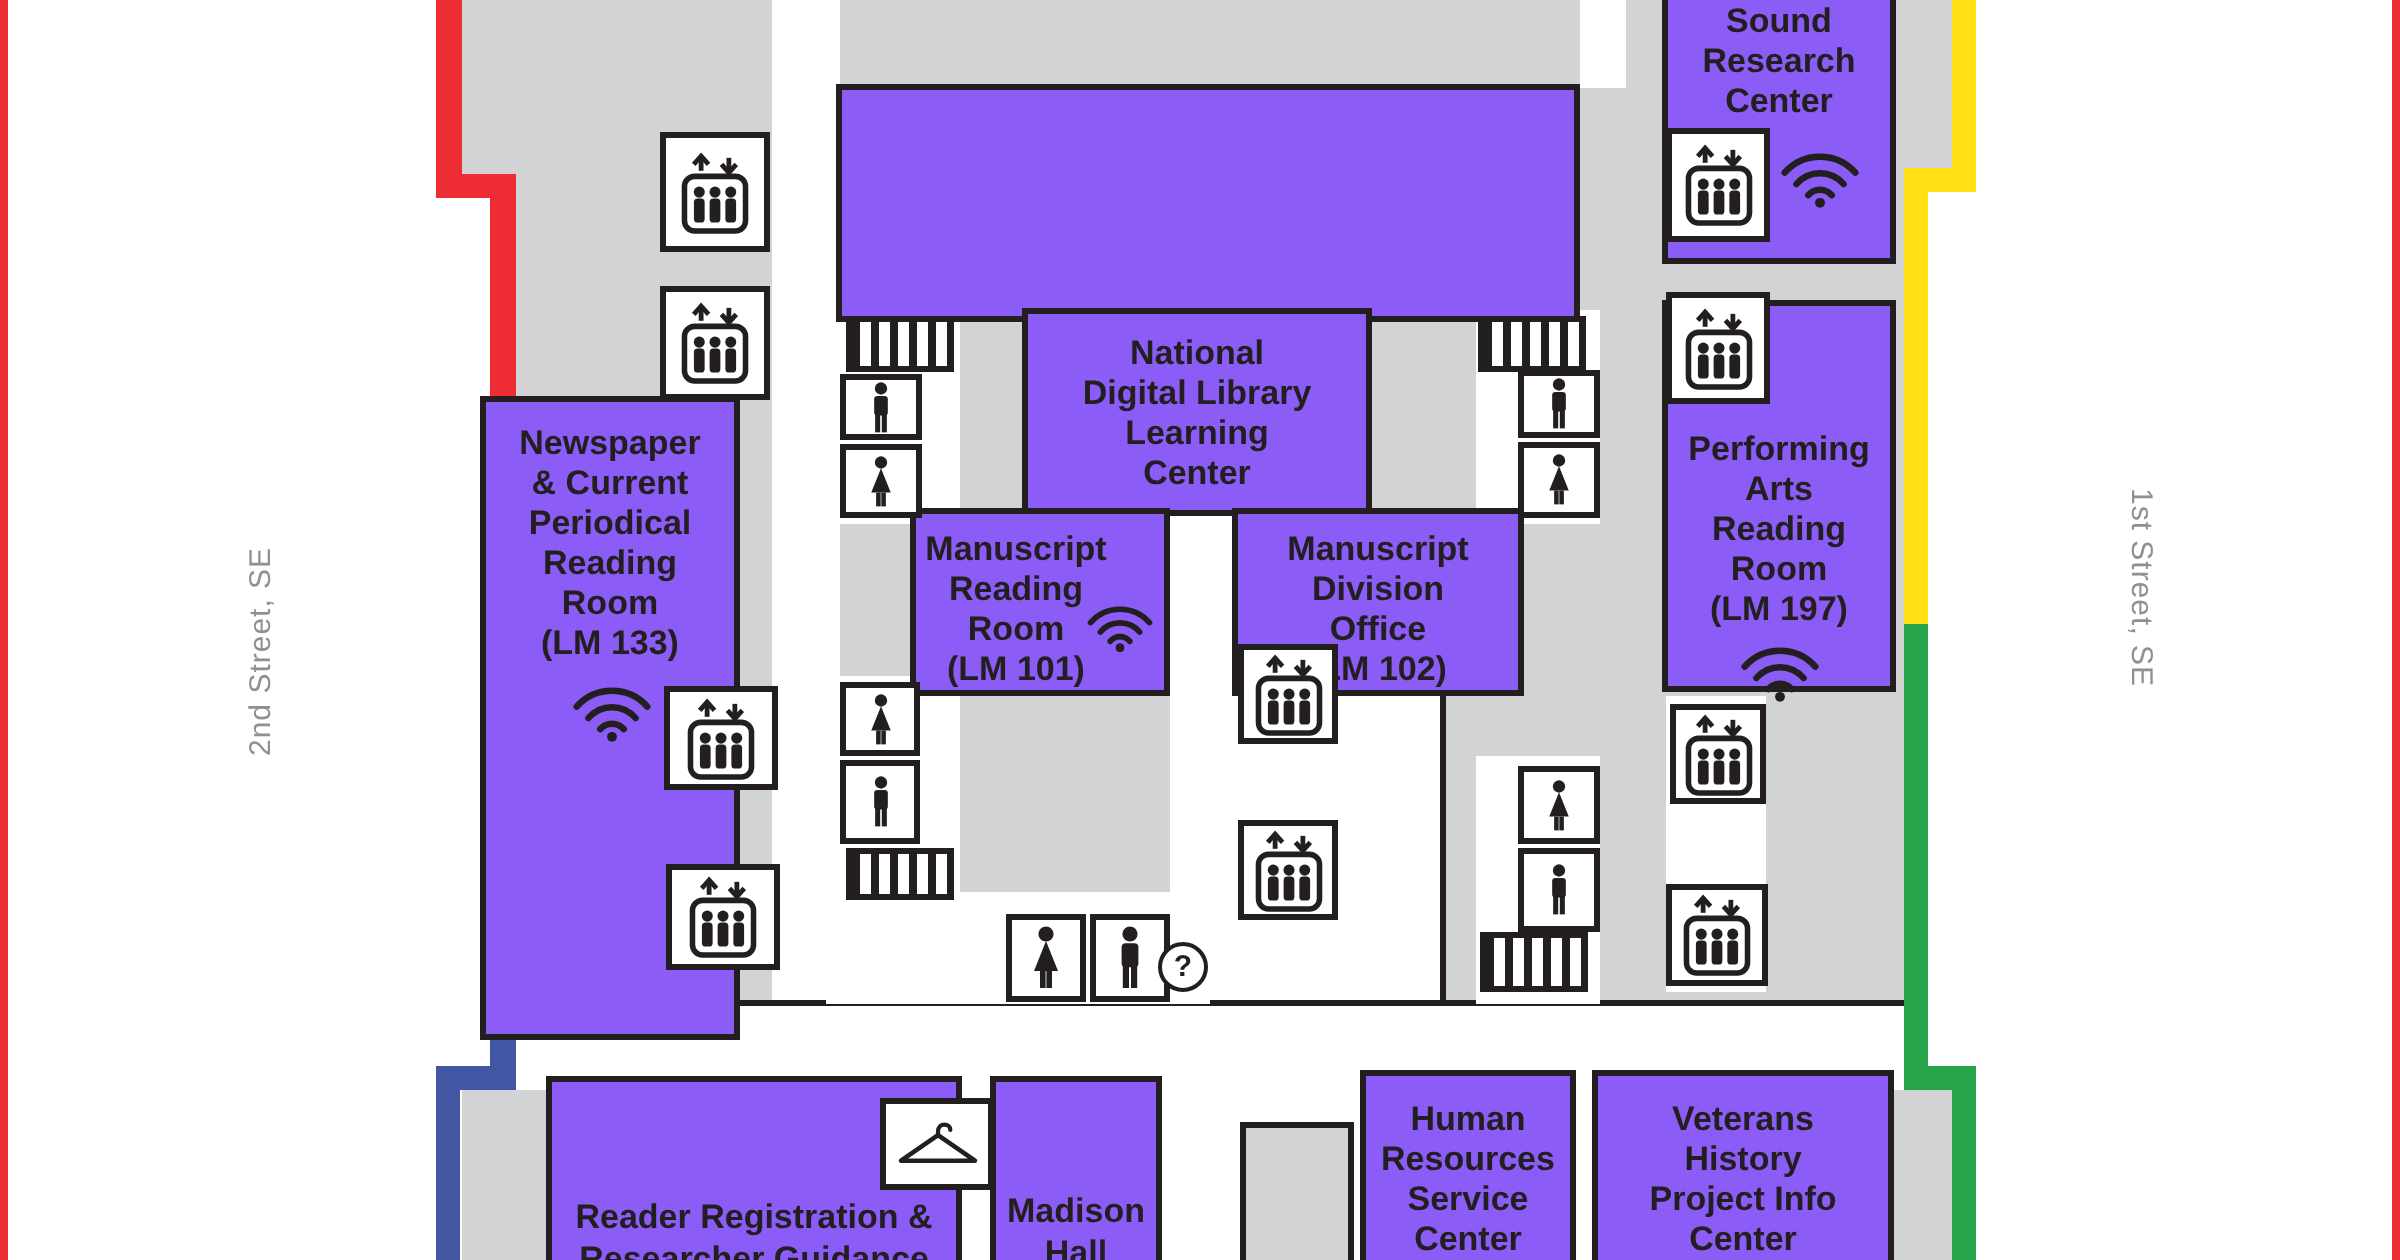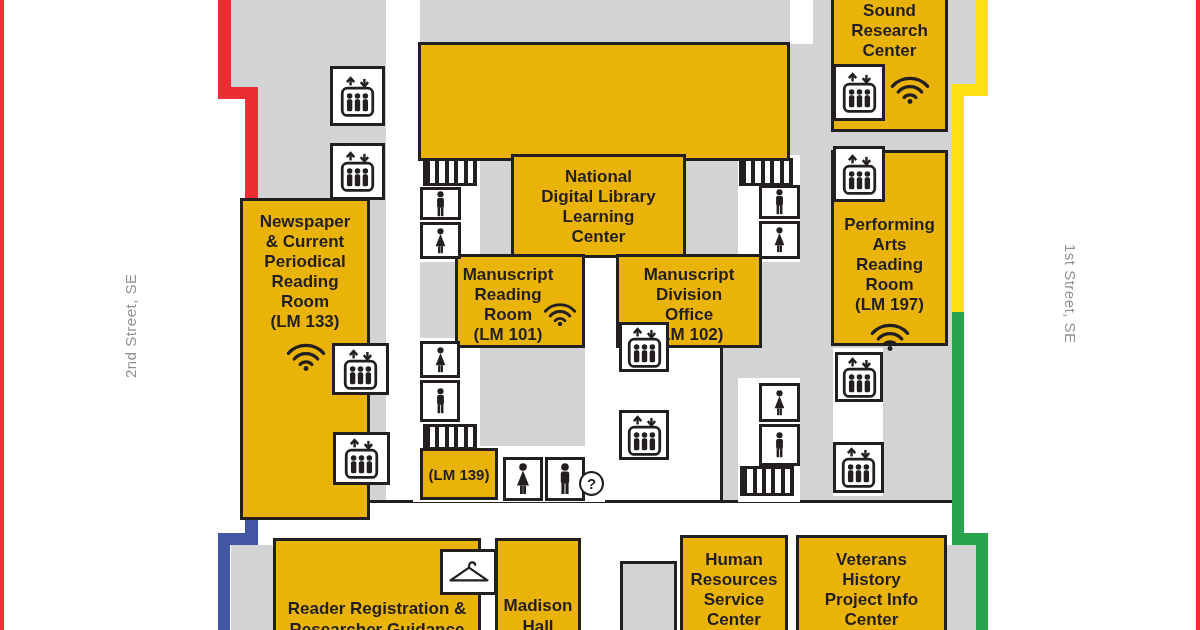--- a/index.html
+++ b/index.html
@@ -1,21 +1,21 @@
 <!DOCTYPE html>
 <html style="--red: #ED2C33; --blue: #4356A4; --yellow: #FFE014; --green: #28A44C; --building-gray: #D2D3D5; --wall: #231F20; --street-text: #8E9093;"><head>
 <meta charset="utf-8">
 <style>
   html,body{margin:0;padding:0;background:#fff;}
   #map{position:relative;width:1200px;height:630px;overflow:hidden;background:#fff;
        font-family:"Liberation Sans",sans-serif;color:var(--wall,#231F20);}
   .abs{position:absolute;}
   .gray{position:absolute;background:var(--building-gray,#D2D3D5);}
   .cw{position:absolute;background:#fff;}
-  .room{position:absolute;background:#eab308;border:3px solid var(--wall,#231F20);}
+  .room{position:absolute;background:#8b5cf6;border:3px solid var(--wall,#231F20);}
   .sbox{position:absolute;background:#fff;border:3px solid var(--wall,#231F20);
         display:flex;align-items:center;justify-content:center;}
   .stairs{position:absolute;border:3px solid var(--wall,#231F20);
         background:repeating-linear-gradient(90deg,var(--wall,#231F20) 0 4px,#fff 4px 9.5px);}
   .bseg{position:absolute;}
   .label{position:absolute;left:0;right:0;text-align:center;white-space:pre-line;
         font-weight:bold;font-size:17px;line-height:20px;color:var(--wall,#231F20);}
   .street{position:absolute;color:var(--street-text,#8E9093);font-size:15px;
         writing-mode:vertical-rl;letter-spacing:.5px;}
   .street.up{transform:rotate(180deg);}
@@ -138,23 +138,20 @@
       </div>
   </div>
 
   <div class="room" style="left:616px;top:254px;width:140px;height:88px;">
     <div class="label" style="top:8px;">Manuscript
 Division
 Office
 (LM 102)</div>
   </div>
 
-  <div class="room" style="left:420px;top:448px;width:72px;height:46px;">
-    <div class="label" style="top:14px;font-size:15px;">(LM 139)</div>
-  </div>
 
   <div class="room" style="left:273px;top:538px;width:202px;height:95px;">
     <div class="label" style="top:57px;line-height:21px;">Reader Registration &amp;
 Researcher Guidance</div>
   </div>
 
   <div class="room" style="left:495px;top:538px;width:80px;height:95px;">
     <div class="label" style="top:54px;line-height:21px;">Madison
 Hall</div>
   </div>

